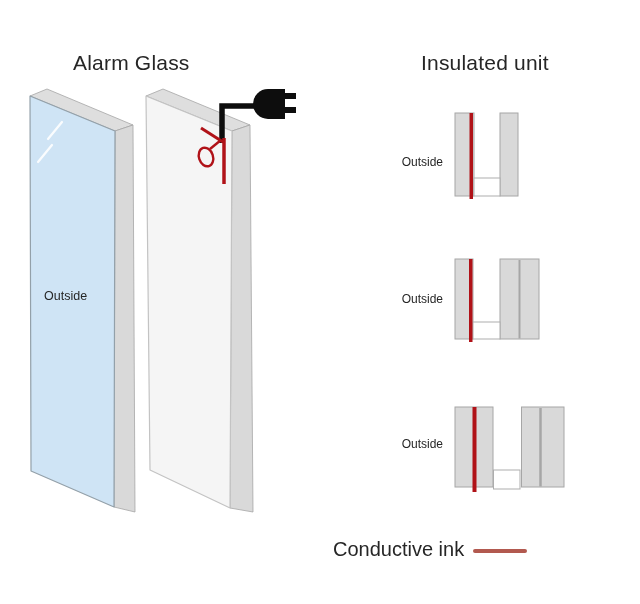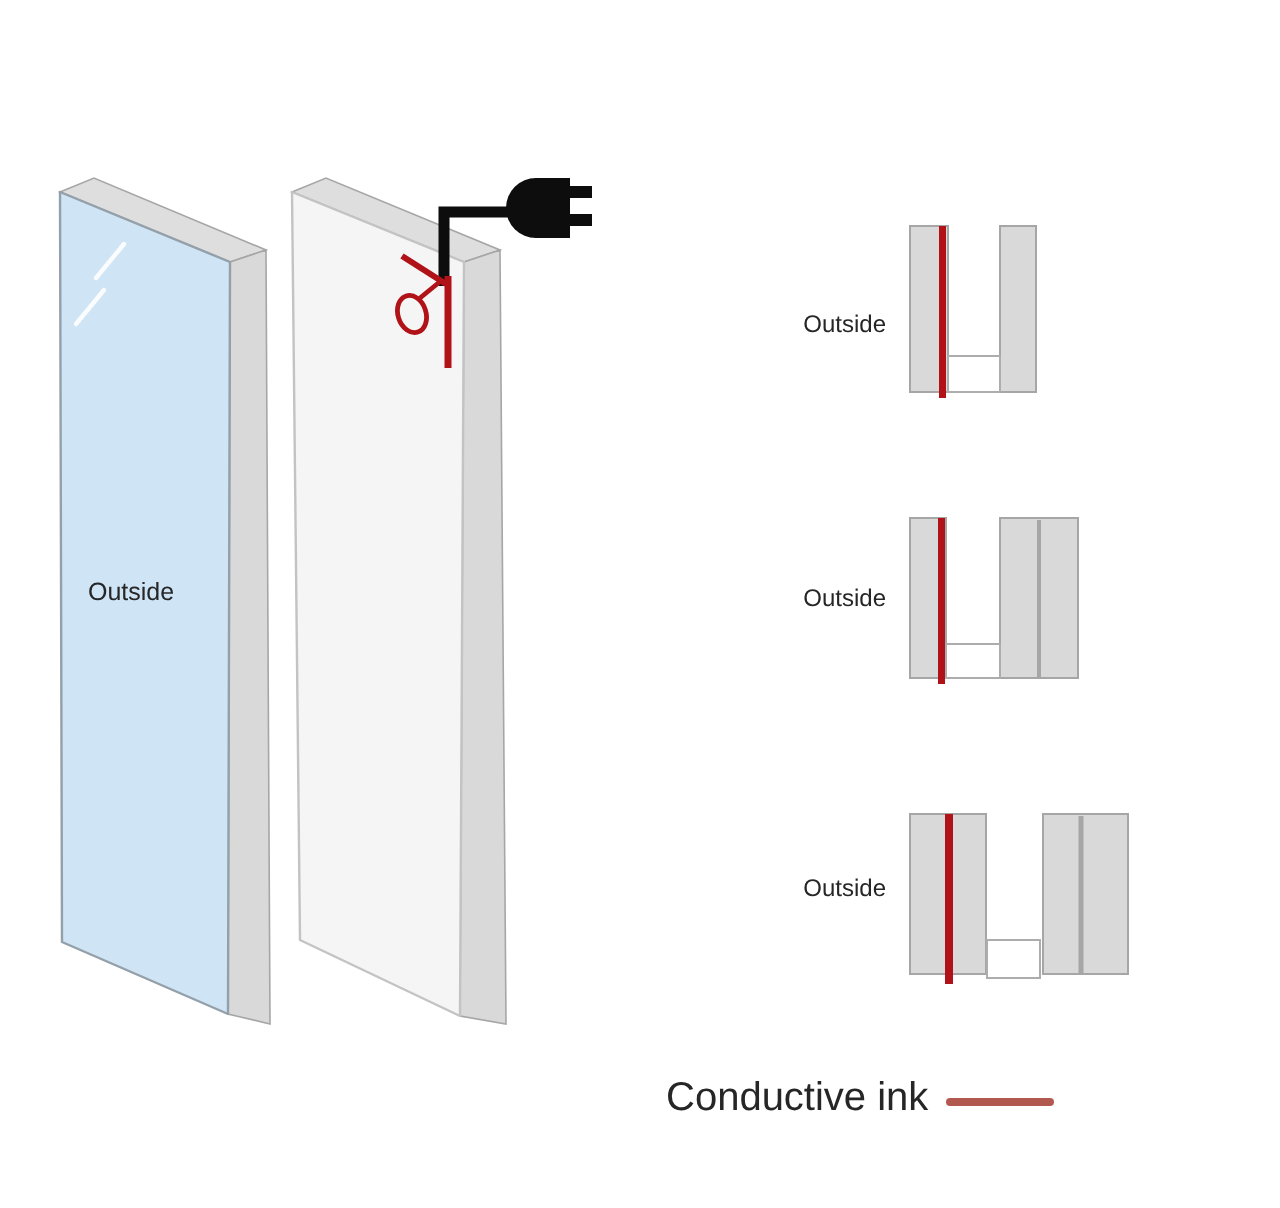--- a/index.html
+++ b/index.html
@@ -134,20 +134,22 @@
       <g>
         <rect class="bar" x="455" y="407" width="38" height="80"></rect>
         <rect class="bar" x="521.5" y="407" width="42.5" height="80"></rect>
         <line class="divider" x1="540.5" y1="408" x2="540.5" y2="486.5" stroke-width="2.5"></line>
         <rect class="spacer" x="493.5" y="470" width="26.5" height="19"></rect>
         <rect class="ink-line" x="472.5" y="407" width="4" height="85"></rect>
       </g>
     </g>
   </svg>
 
+  <div class="abs title" id="title-left">Alarm Glass</div>
+  <div class="abs title" id="title-right">Insulated unit</div>
 
   <div class="abs outside-label" id="outside-pane">Outside</div>
 
   <div class="abs outside-label outside-right" id="outside-u1">Outside</div>
   <div class="abs outside-label outside-right" id="outside-u2">Outside</div>
   <div class="abs outside-label outside-right" id="outside-u3">Outside</div>
 
   <div class="abs" id="legend-label">Conductive ink</div>
   <div class="abs" id="legend-swatch"></div>
 

